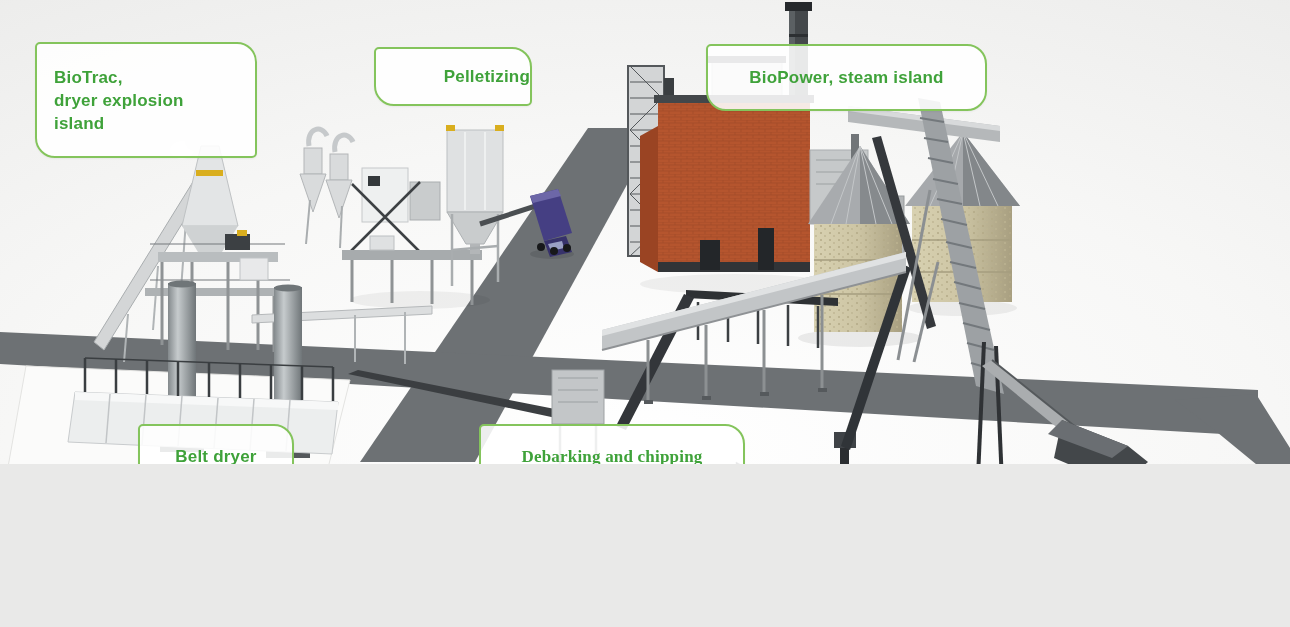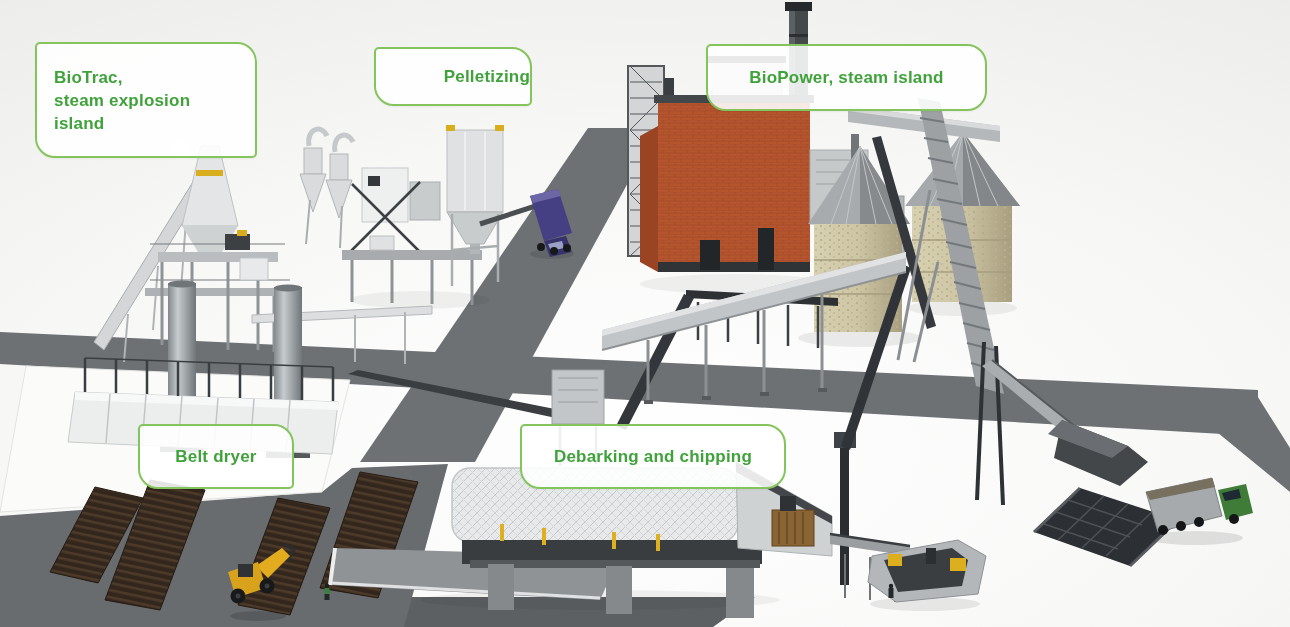--- a/index.html
+++ b/index.html
@@ -1,38 +1,38 @@
 <!DOCTYPE html>
 <html><head>
 <meta charset="utf-8">
 <style>
   html,body{margin:0;padding:0;background:#e9e9e8;}
   .stage{
-    position:relative;width:1290px;height:627px;overflow:hidden;
+    position:relative;width:1290px;height:464px;overflow:hidden;
     font-family:"Liberation Sans",sans-serif;background:#f2f2f1;
   }
   .stage svg{position:absolute;left:0;top:0;}
   .callout{
     position:absolute;
     background:rgba(255,255,255,0.88);
     border:2px solid #84c45c;
     color:#3fa23a;
     font-weight:bold;font-size:17px;letter-spacing:.2px;
     display:flex;align-items:center;justify-content:center;
     box-sizing:border-box;
     box-shadow:0 1px 2px rgba(0,0,0,0.05);
   }
   .corner-a{border-radius:5px 20px 5px 20px;}
   .corner-b{border-radius:5px 20px 20px 20px;}
   .callout.multiline{flex-direction:column;align-items:flex-start;justify-content:center;padding-left:17px;line-height:23px;}
   #co-biotrac{left:35px;top:42px;width:222px;height:116px;}
   #co-pelletizing{left:374px;top:47px;width:158px;height:59px;justify-content:flex-end;}
   #co-biopower{left:706px;top:44px;width:281px;height:67px;}
   #co-beltdryer{left:118px;top:424px;width:156px;height:65px;margin-left:20px;}
-  #co-debarking{left:520px;top:424px;width:266px;height:65px;}
+  #co-debarking{left:479px;top:424px;width:266px;height:65px;font-family:Liberation Serif, serif;}
 </style>
 </head>
 <body>
 
 <div class="stage">
 
 <svg width="1290" height="627" viewBox="0 0 1290 627">
   <defs>
     <radialGradient id="bgG" cx="0.5" cy="0.72" r="0.9">
       <stop offset="0" stop-color="#ffffff"></stop>
@@ -403,21 +403,21 @@
       <ellipse cx="1163" cy="530" rx="5" ry="5" fill="#141618"></ellipse>
       <ellipse cx="1181" cy="526" rx="5" ry="5" fill="#141618"></ellipse>
       <ellipse cx="1199" cy="522" rx="5" ry="5" fill="#141618"></ellipse>
       <ellipse cx="1234" cy="519" rx="5" ry="5" fill="#141618"></ellipse>
     </g>
   </g>
 </svg>
 
 <div class="callout corner-a multiline" id="co-biotrac">
   <span>BioTrac,</span>
-  <span>steam explosion</span>
+  <span>dryer explosion</span>
   <span>island</span>
 </div>
 <div class="callout corner-a" id="co-pelletizing">
   <span>Pelletizing</span>
 </div>
 <div class="callout corner-b" id="co-biopower">
   <span>BioPower, steam island</span>
 </div>
 <div class="callout corner-a" id="co-beltdryer">
   <span>Belt dryer</span>

